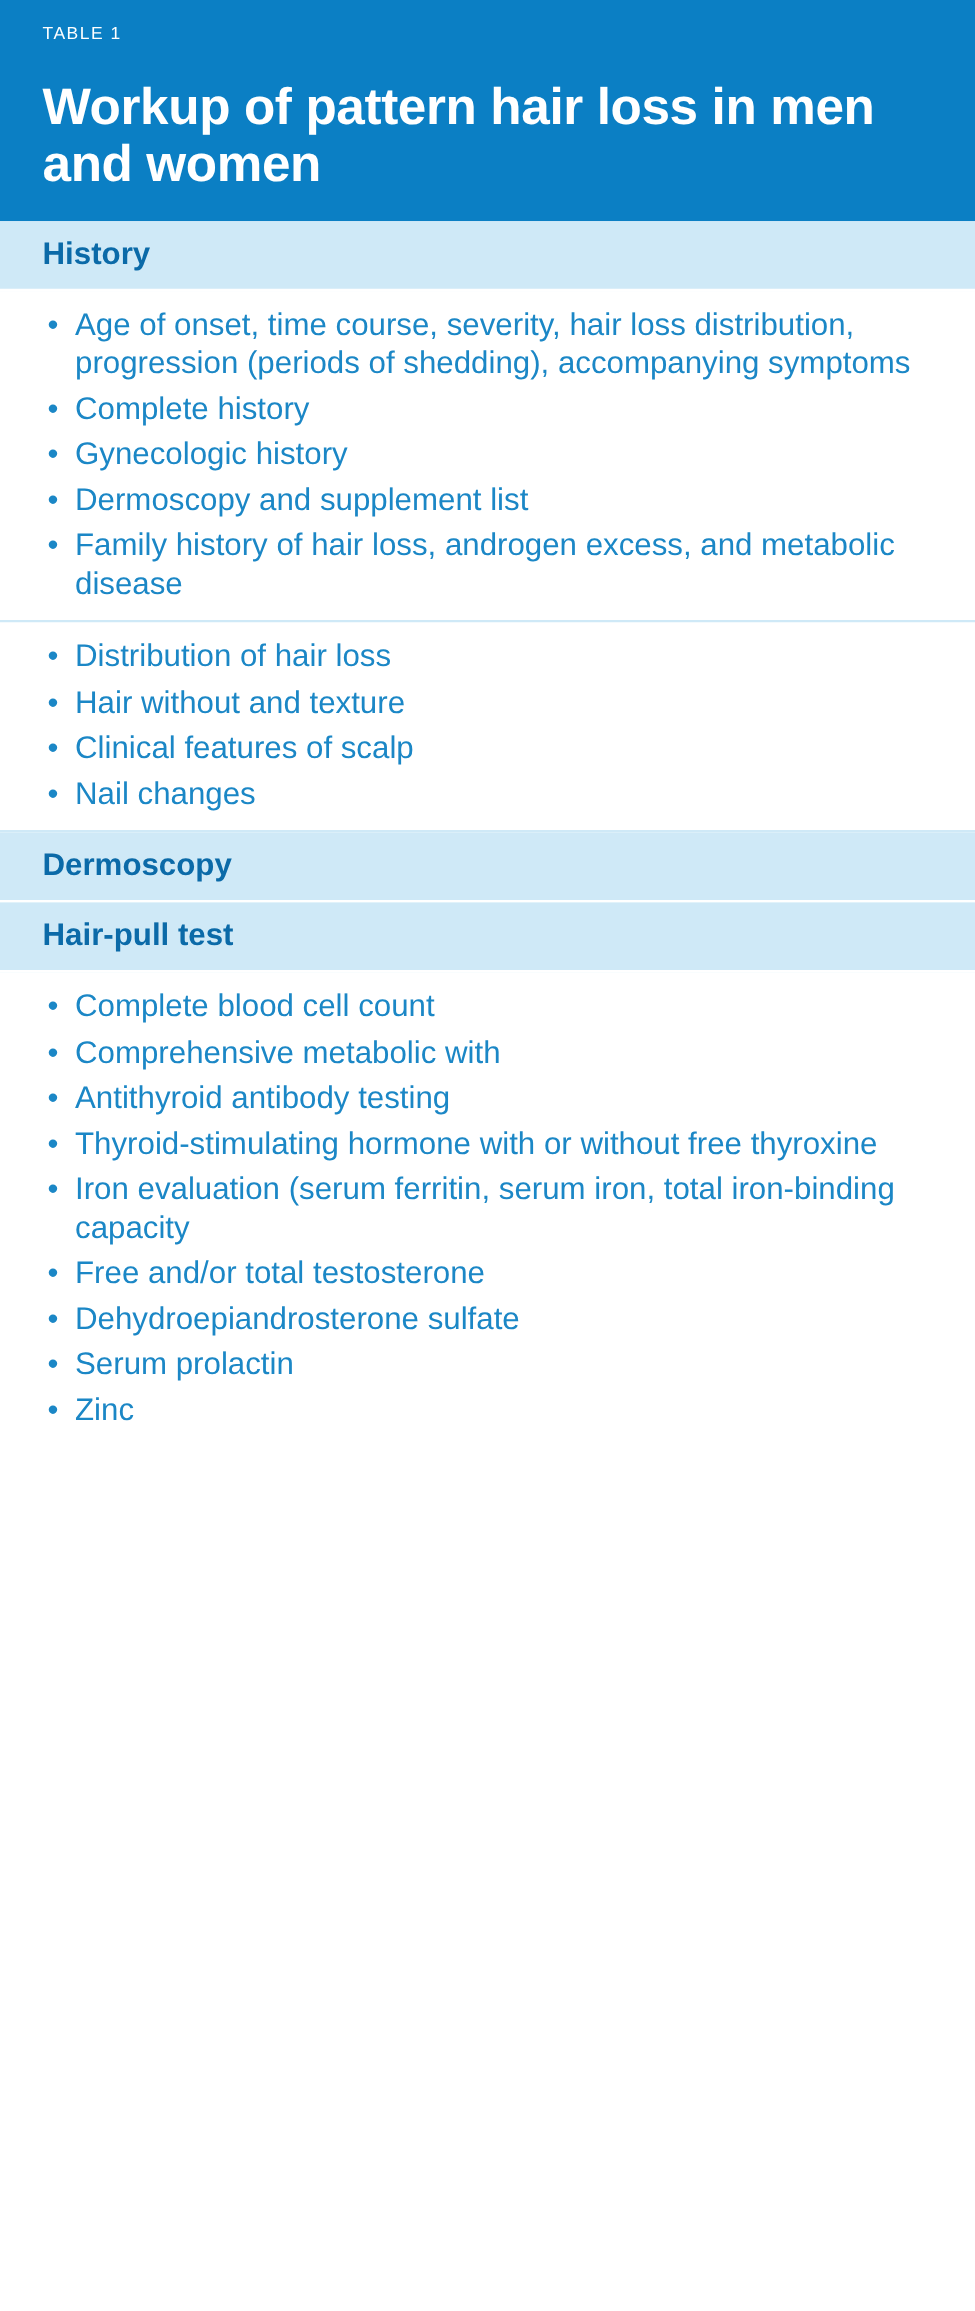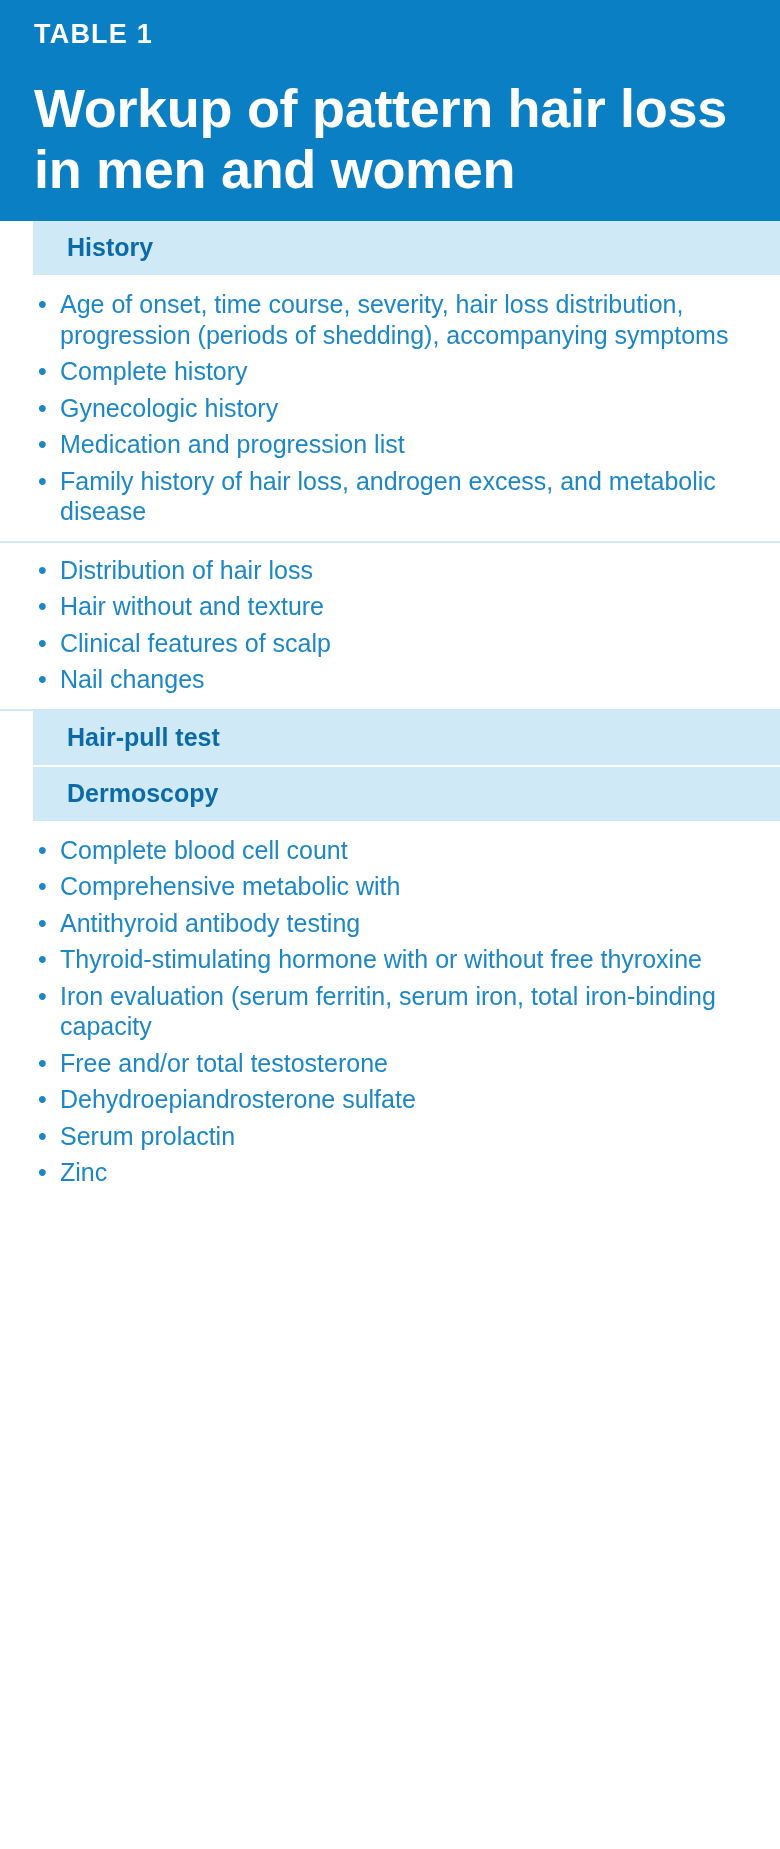--- a/index.html
+++ b/index.html
@@ -17,43 +17,42 @@
     background: #ffffff;
   }
   
   .table-header {
     background: #0b7fc4;
     color: #ffffff;
     padding: 18px 34px 22px 34px;
     box-sizing: border-box;
   }
   .table-eyebrow {
-    font-size: 27px;
+    font-size: 14px;
     letter-spacing: 1.2px;
-    font-weight: 700;
+    font-weight: 400;
     line-height: 1.2;
     margin-bottom: 6px;
   }
   .table-title {
-    font-size: 54px;
+    font-size: 41px;
     font-weight: bold;
     line-height: 1.12;
     letter-spacing: -0.3px;
     margin-top: 28px;
   }
   
   .section-head {
     background: #cfe9f7;
     color: #0b6aa8;
     font-weight: bold;
     font-size: 25px;
     padding: 12px 34px 13px 34px;
     box-sizing: border-box;
     border-bottom: 2px solid #ffffff;
-    margin-left: 33px;
   }
   
   .section-body {
     background: #ffffff;
     padding: 12px 34px 14px 34px;
     box-sizing: border-box;
     border-bottom: 2px solid #cfe9f7;
   }
   ul.bullets {
     list-style: none;
@@ -93,34 +92,34 @@
     <div class="table-title">Workup of pattern hair loss in men and women</div>
   </div>
 
   <div id="sections-container">
       <div class="section-head">History</div>
       <div class="section-body">
         <ul class="bullets">
           <li><span class="bullet-dot">•</span><span>Age of onset, time course, severity, hair loss distribution, progression (periods of shedding), accompanying symptoms</span></li>
           <li><span class="bullet-dot">•</span><span>Complete history</span></li>
           <li><span class="bullet-dot">•</span><span>Gynecologic history</span></li>
-          <li><span class="bullet-dot">•</span><span>Medication and progression list</span></li>
+          <li><span class="bullet-dot">•</span><span>Dermoscopy and supplement list</span></li>
           <li><span class="bullet-dot">•</span><span>Family history of hair loss, androgen excess, and metabolic disease</span></li>
         </ul>
       </div>
       <div class="section-body">
         <ul class="bullets">
           <li><span class="bullet-dot">•</span><span>Distribution of hair loss</span></li>
           <li><span class="bullet-dot">•</span><span>Hair without and texture</span></li>
           <li><span class="bullet-dot">•</span><span>Clinical features of scalp</span></li>
           <li><span class="bullet-dot">•</span><span>Nail changes</span></li>
         </ul>
       </div>
+      <div class="section-head">Dermoscopy</div>
       <div class="section-head">Hair-pull test</div>
-      <div class="section-head">Dermoscopy</div>
       <div class="section-body no-rule">
         <ul class="bullets">
           <li><span class="bullet-dot">•</span><span>Complete blood cell count</span></li>
           <li><span class="bullet-dot">•</span><span>Comprehensive metabolic with</span></li>
           <li><span class="bullet-dot">•</span><span>Antithyroid antibody testing</span></li>
           <li><span class="bullet-dot">•</span><span>Thyroid-stimulating hormone with or without free thyroxine</span></li>
           <li><span class="bullet-dot">•</span><span>Iron evaluation (serum ferritin, serum iron, total iron-binding capacity</span></li>
           <li><span class="bullet-dot">•</span><span>Free and/or total testosterone</span></li>
           <li><span class="bullet-dot">•</span><span>Dehydroepiandrosterone sulfate</span></li>
           <li><span class="bullet-dot">•</span><span>Serum prolactin</span></li>

